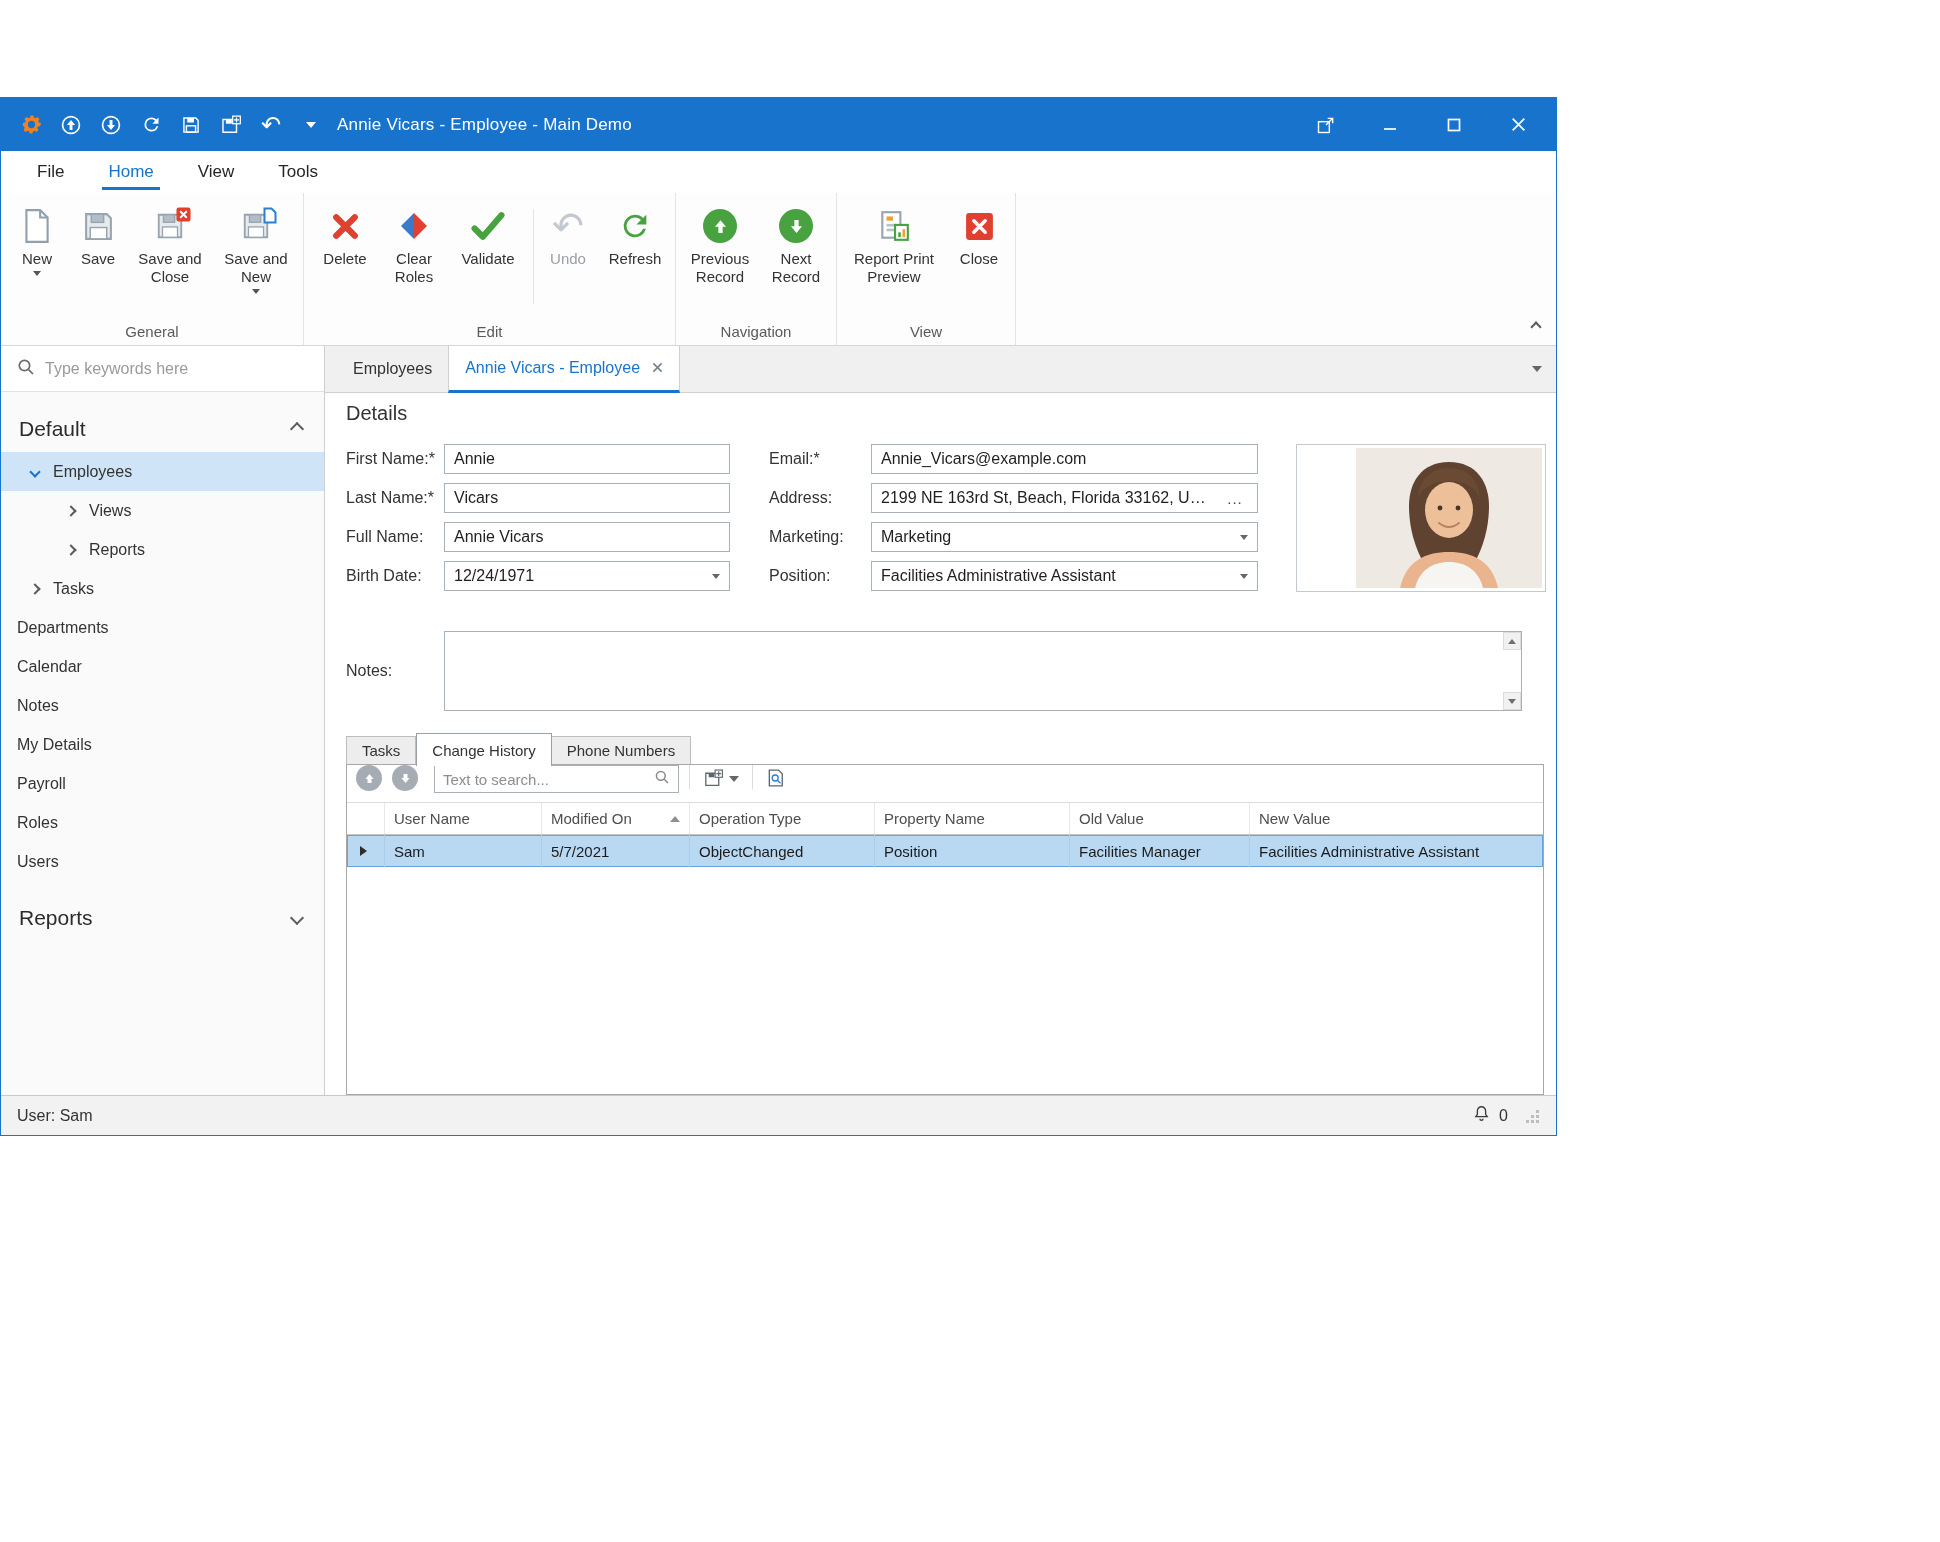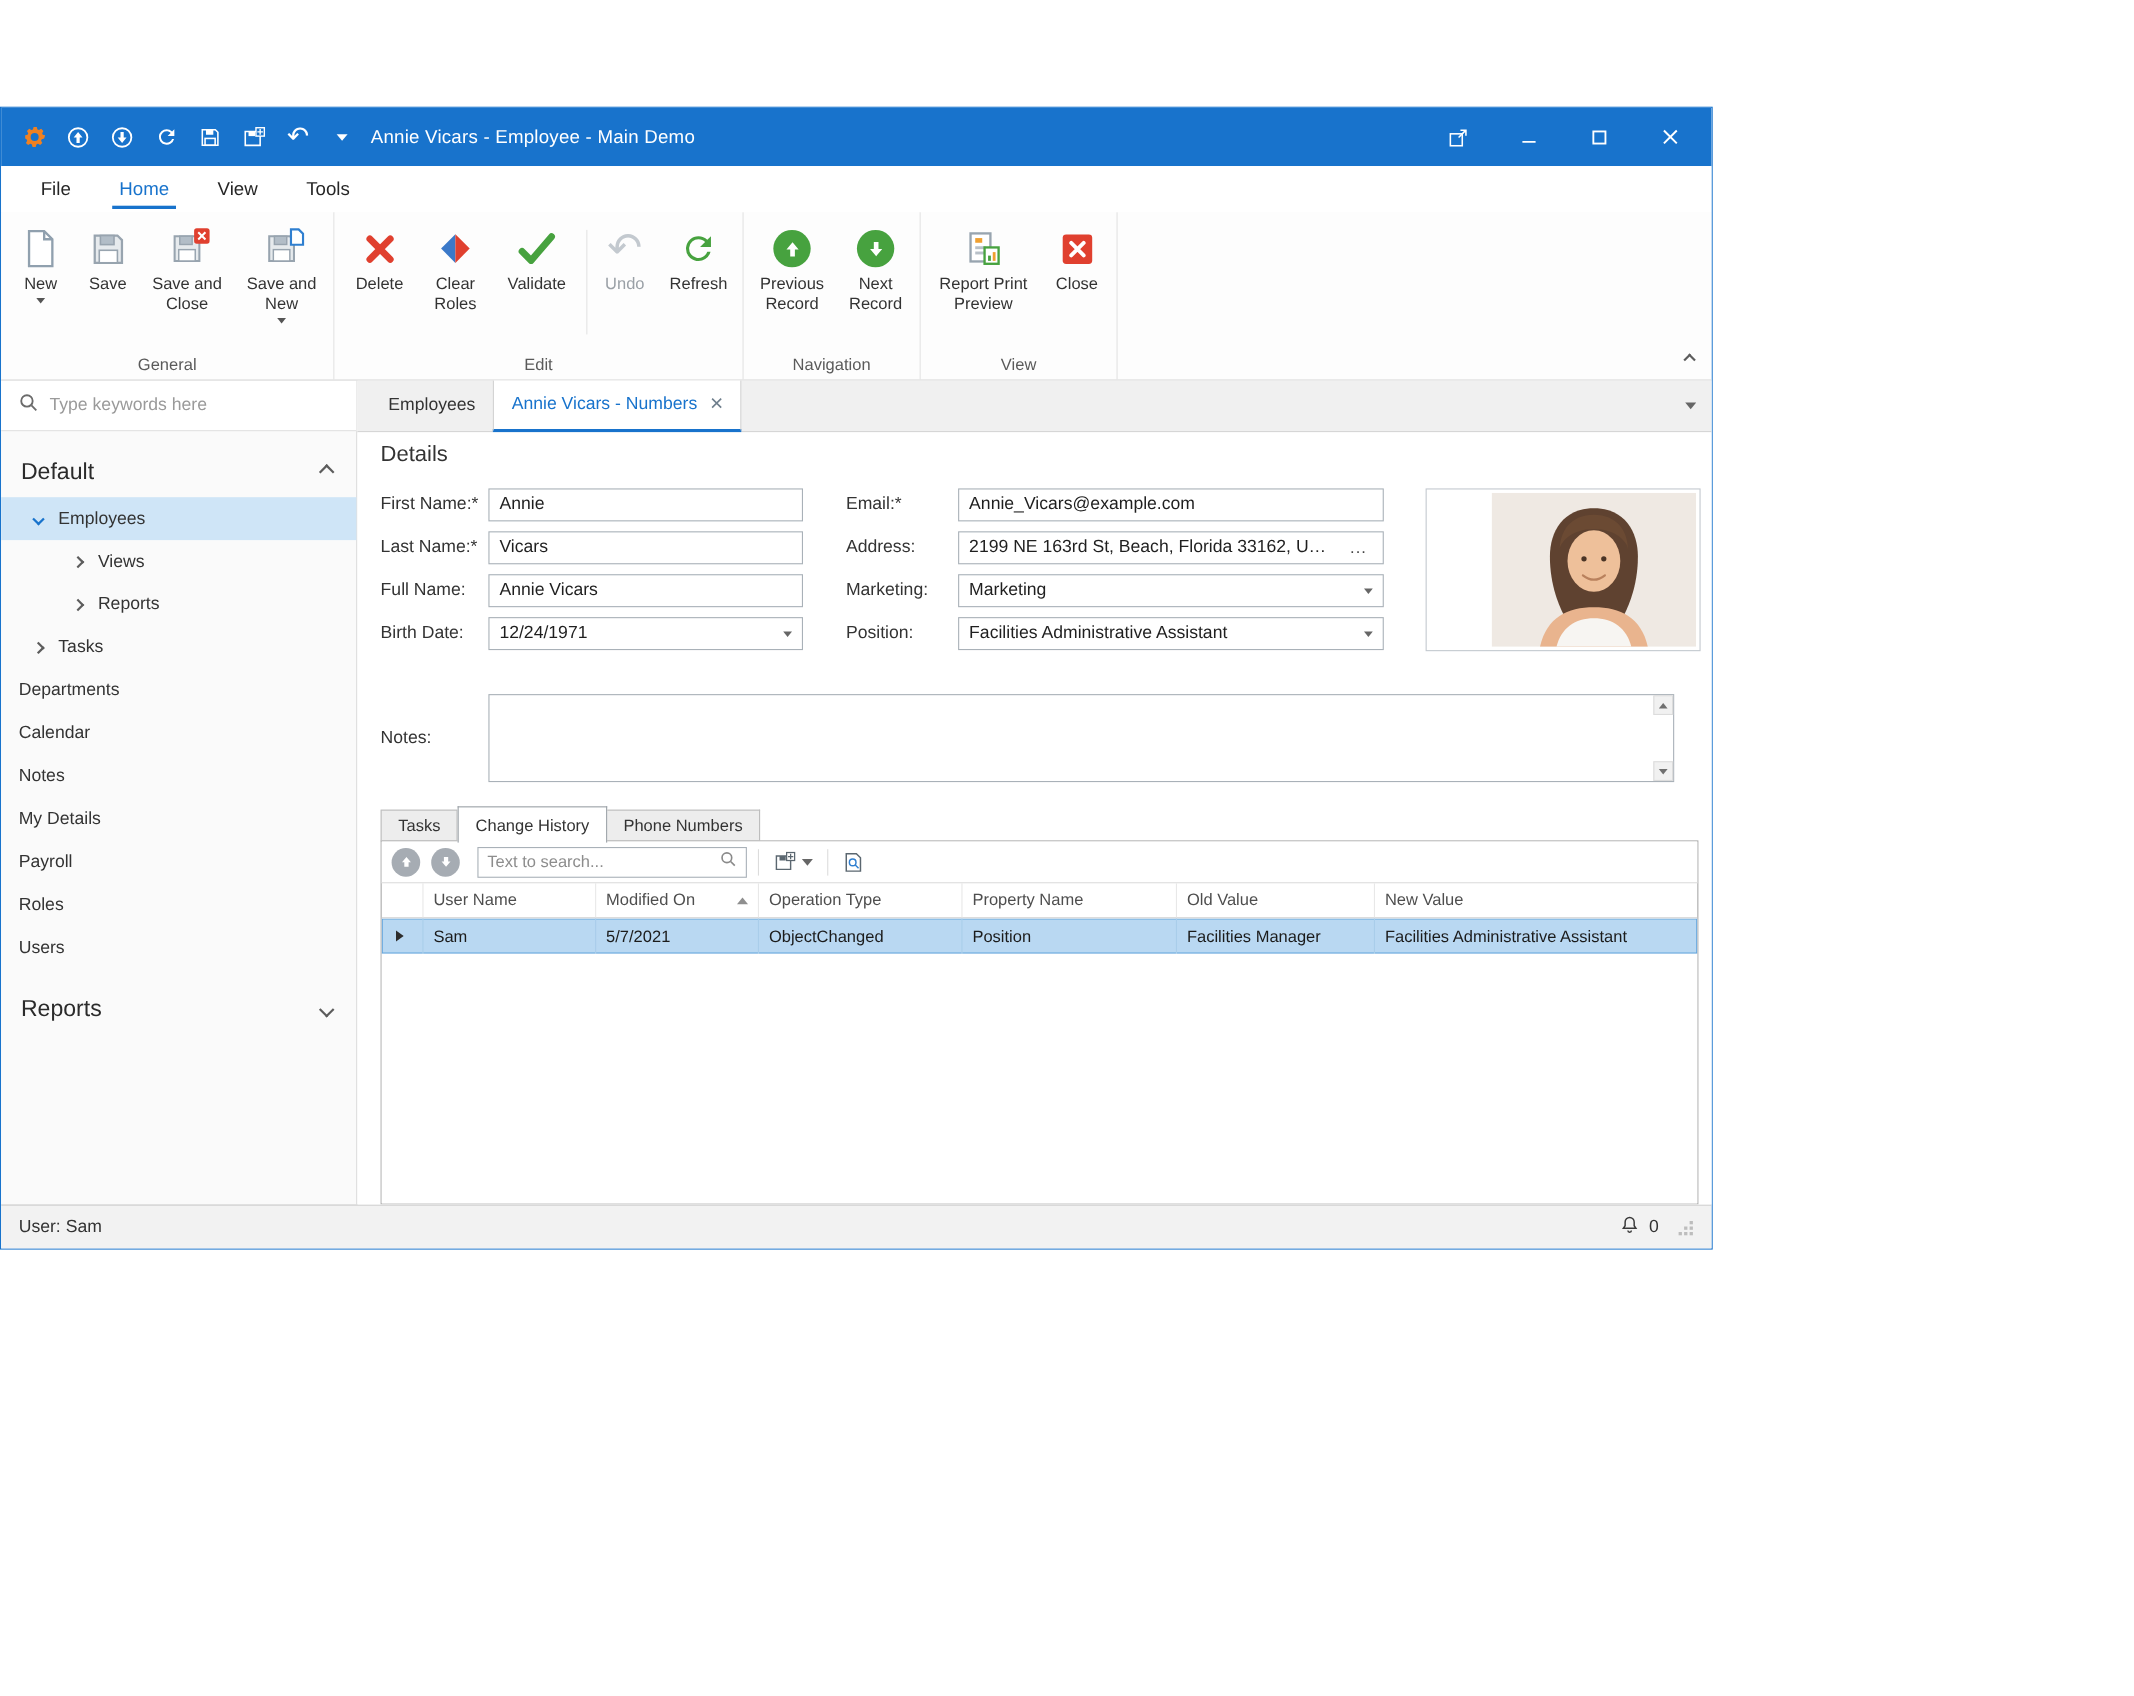--- a/index.html
+++ b/index.html
@@ -83,21 +83,21 @@
   .tri-down{width:0;height:0;border-left:4px solid transparent;border-right:4px solid transparent;border-top:5px solid #707070}
 
   
   .detail-tabs{position:absolute;left:21px;top:339px;display:flex;align-items:flex-end;height:33px}
   .dtab{height:29px;padding:0 15px;display:flex;align-items:center;font-size:15px;color:#333;background:#ededed;border:1px solid #bdbdbd;border-left:none}
   .dtab:first-child{border-left:1px solid #bdbdbd}
   .dtab.active{height:33px;background:#fff;border:1px solid #9aa0a6;border-bottom:none;margin-bottom:-1px;z-index:2;position:relative}
 
   
   .grid-panel{position:absolute;left:21px;top:371px;width:1198px;height:331px;border:1px solid #a8a8a8;background:#fff;display:flex;flex-direction:column}
-  .grid-toolbar{height:38px;border-bottom:1px solid #dcdcdc;display:flex;align-items:center;gap:10px;padding:0 9px;background:#fff;flex:0 0 auto}
+  .grid-toolbar{height:38px;border-bottom:1px solid #dcdcdc;display:flex;align-items:flex-start;gap:10px;padding:0 9px;background:#fff;flex:0 0 auto}
   .tb-circle{width:26px;height:26px;border-radius:50%;background:#a6acb3;display:flex;align-items:center;justify-content:center}
   .tb-search{width:245px;height:28px;border:1px solid #a9b1b8;display:flex;align-items:center;padding:0 8px;gap:6px;margin-left:6px}
   .tb-search input{border:none;outline:none;flex:1;font-size:15px;font-family:"Liberation Sans",sans-serif;color:#333;background:transparent}
   .tb-search input::placeholder{color:#8d8d8d}
   .tb-sep{width:1px;height:24px;background:#dcdcdc}
   .tb-ico{display:flex;align-items:center;gap:5px;padding:3px}
   .grid-cols{display:grid;grid-template-columns:38px 157px 148px 185px 195px 180px 1fr}
   .grid-header{height:32px;border-bottom:1px solid #c6c6c6;flex:0 0 auto}
   .gh-cell{display:flex;align-items:center;padding:0 9px;font-size:15px;color:#4e4e4e;border-right:1px solid #e8e8e8;gap:8px}
   .gh-cell:last-child{border-right:none}
@@ -424,21 +424,21 @@
       </div>
     </aside>
 
     <div class="main">
 
       <div class="doc-tabstrip">
         <div class="doc-tab">
           <span>Employees</span>
         </div>
         <div class="doc-tab active">
-          <span>Annie Vicars - Numbers</span>
+          <span>Annie Vicars - Employee</span>
           <span>
             <svg width="11" height="11" viewBox="0 0 12 12">
                 <path d="M1.5 1.5l9 9M10.5 1.5l-9 9" stroke="#6f7f8d" stroke-width="1.6"></path>
               </svg>
           </span>
         </div>
         <span class="doc-strip-dd">
             <span class="caret-down-g"></span>
           </span>
       </div>

